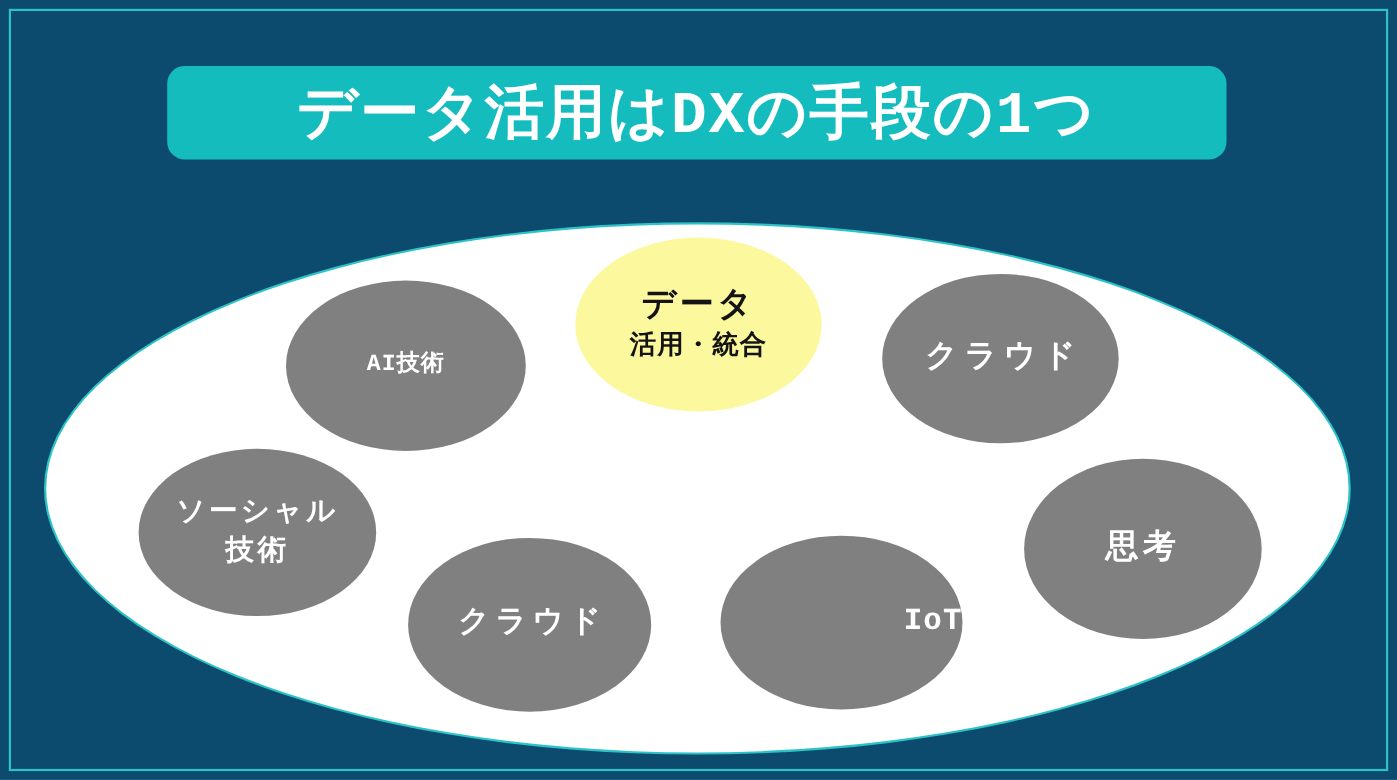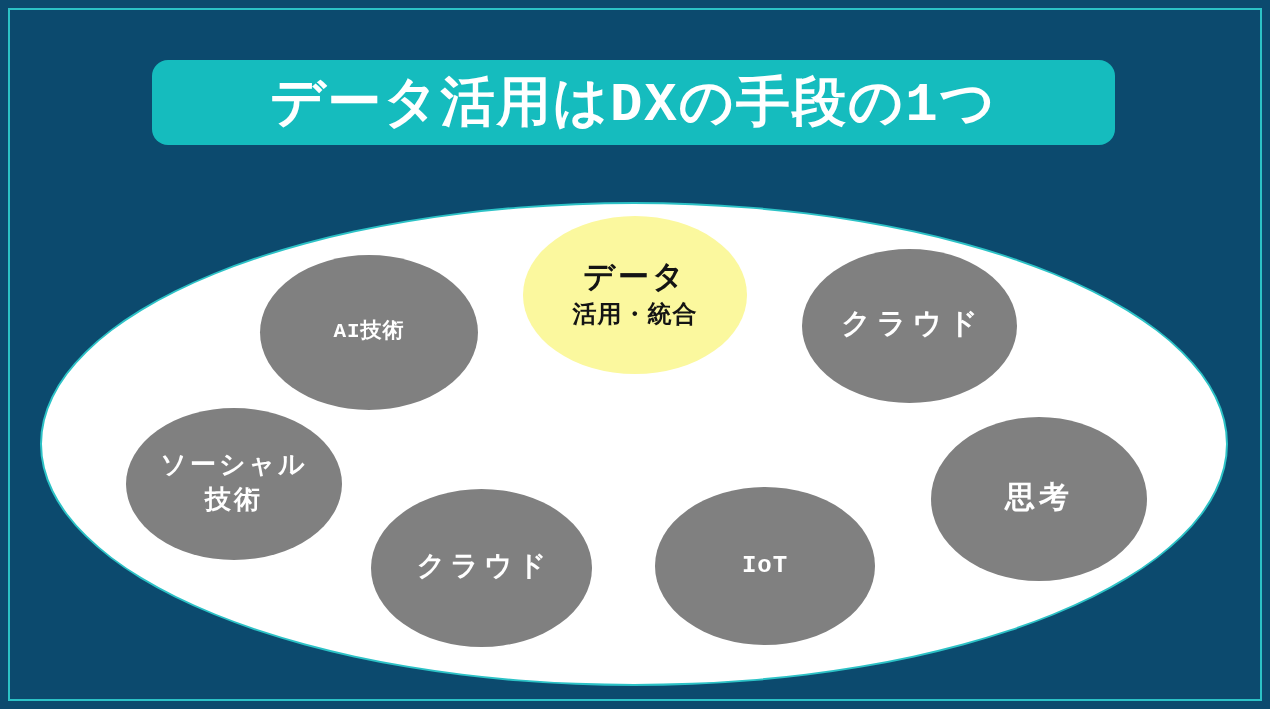--- a/index.html
+++ b/index.html
@@ -53,21 +53,21 @@
     text-align: center;
     font-weight: bold;
     line-height: 1.35;
   }
   .node .line { display: block; }
   .node-ai       { left: 260px; top: 255px; width: 218px; height: 155px; font-size: 21px; letter-spacing: 1px; }
   .node-cloud    { left: 802px; top: 249px; width: 215px; height: 154px; font-size: 29px; letter-spacing: 6px; text-indent: 6px; text-align: center; }
   .node-social   { left: 126px; top: 408px; width: 216px; height: 152px; font-size: 26px; letter-spacing: 3px; }
   .node-design   { left: 931px; top: 417px; width: 216px; height: 164px; font-size: 30px; letter-spacing: 4px; }
   .node-mobility { left: 371px; top: 489px; width: 221px; height: 158px; font-size: 28px; letter-spacing: 5px; text-indent: 5px; }
-  .node-iot      { left: 655px; top: 487px; width: 220px; height: 158px; font-size: 24px; letter-spacing: 1px; }
+  .node-iot      { left: 655px; top: 487px; width: 220px; height: 158px; font-size: 28px; letter-spacing: 1px; align-items: flex-end; }
   .node-highlight {
     left: 523px; top: 216px;
     width: 224px; height: 158px;
     background: #fbf89e;
     color: #141414;
   }
   .node-highlight .line-1 { font-size: 31px; letter-spacing: 3px; }
   .node-highlight .line-2 { font-size: 24px; letter-spacing: 1px; }
   .dx-label {
     position: absolute;

